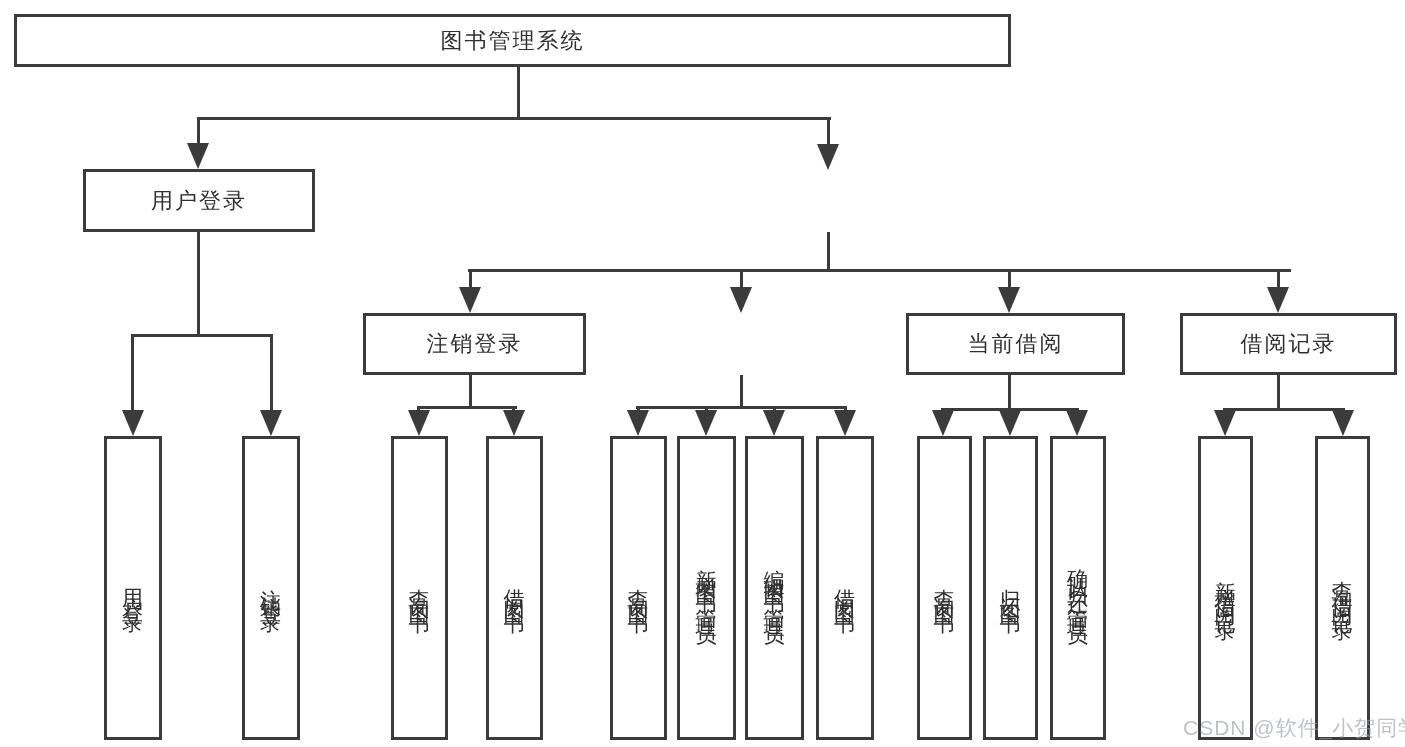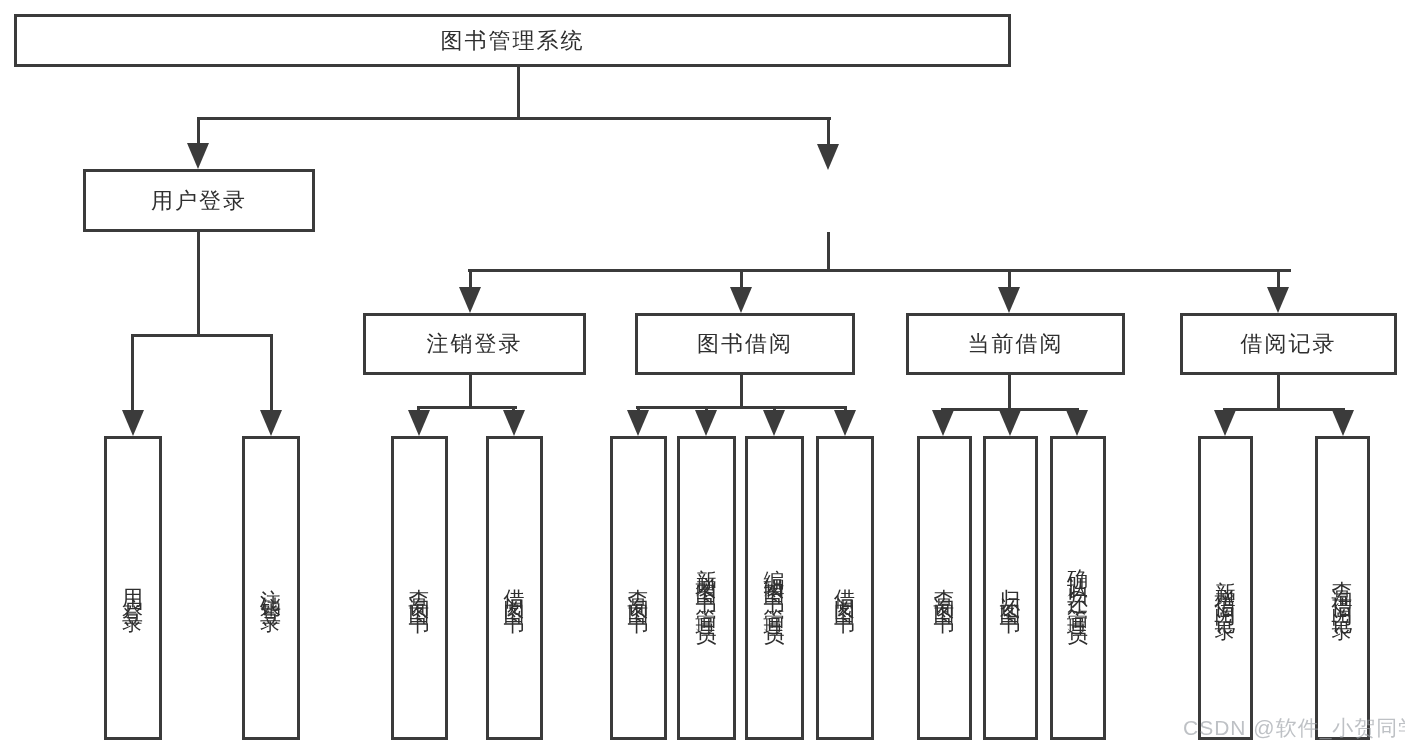--- a/index.html
+++ b/index.html
@@ -92,21 +92,20 @@
   <div class="ln" style="left:469px;top:269px;width:3px;height:20px;"></div>
   <div class="ln" style="left:740px;top:269px;width:3px;height:20px;"></div>
   <div class="ln" style="left:1008px;top:269px;width:3px;height:20px;"></div>
   <div class="ln" style="left:1277px;top:269px;width:3px;height:20px;"></div>
   <div class="arrow" style="left:459px;top:287px;"></div>
   <div class="arrow" style="left:730px;top:287px;"></div>
   <div class="arrow" style="left:998px;top:287px;"></div>
   <div class="arrow" style="left:1267px;top:287px;"></div>
 
   <div class="box" style="left:363px;top:313px;width:223px;height:62px;">注销登录</div>
-  <div class="box" style="left:635px;top:313px;width:220px;height:62px;">图书借阅</div>
   <div class="box" style="left:906px;top:313px;width:219px;height:62px;">当前借阅</div>
   <div class="box" style="left:1180px;top:313px;width:217px;height:62px;">借阅记录</div>
 
   <div class="ln" style="left:469px;top:375px;width:3px;height:34px;"></div>
   <div class="ln" style="left:417px;top:406px;width:100px;height:3px;"></div>
   <div class="ln" style="left:417px;top:406px;width:3px;height:7px;"></div>
   <div class="ln" style="left:512px;top:406px;width:3px;height:7px;"></div>
   <div class="arrow" style="left:408px;top:410px;"></div>
   <div class="arrow" style="left:503px;top:410px;"></div>
 

